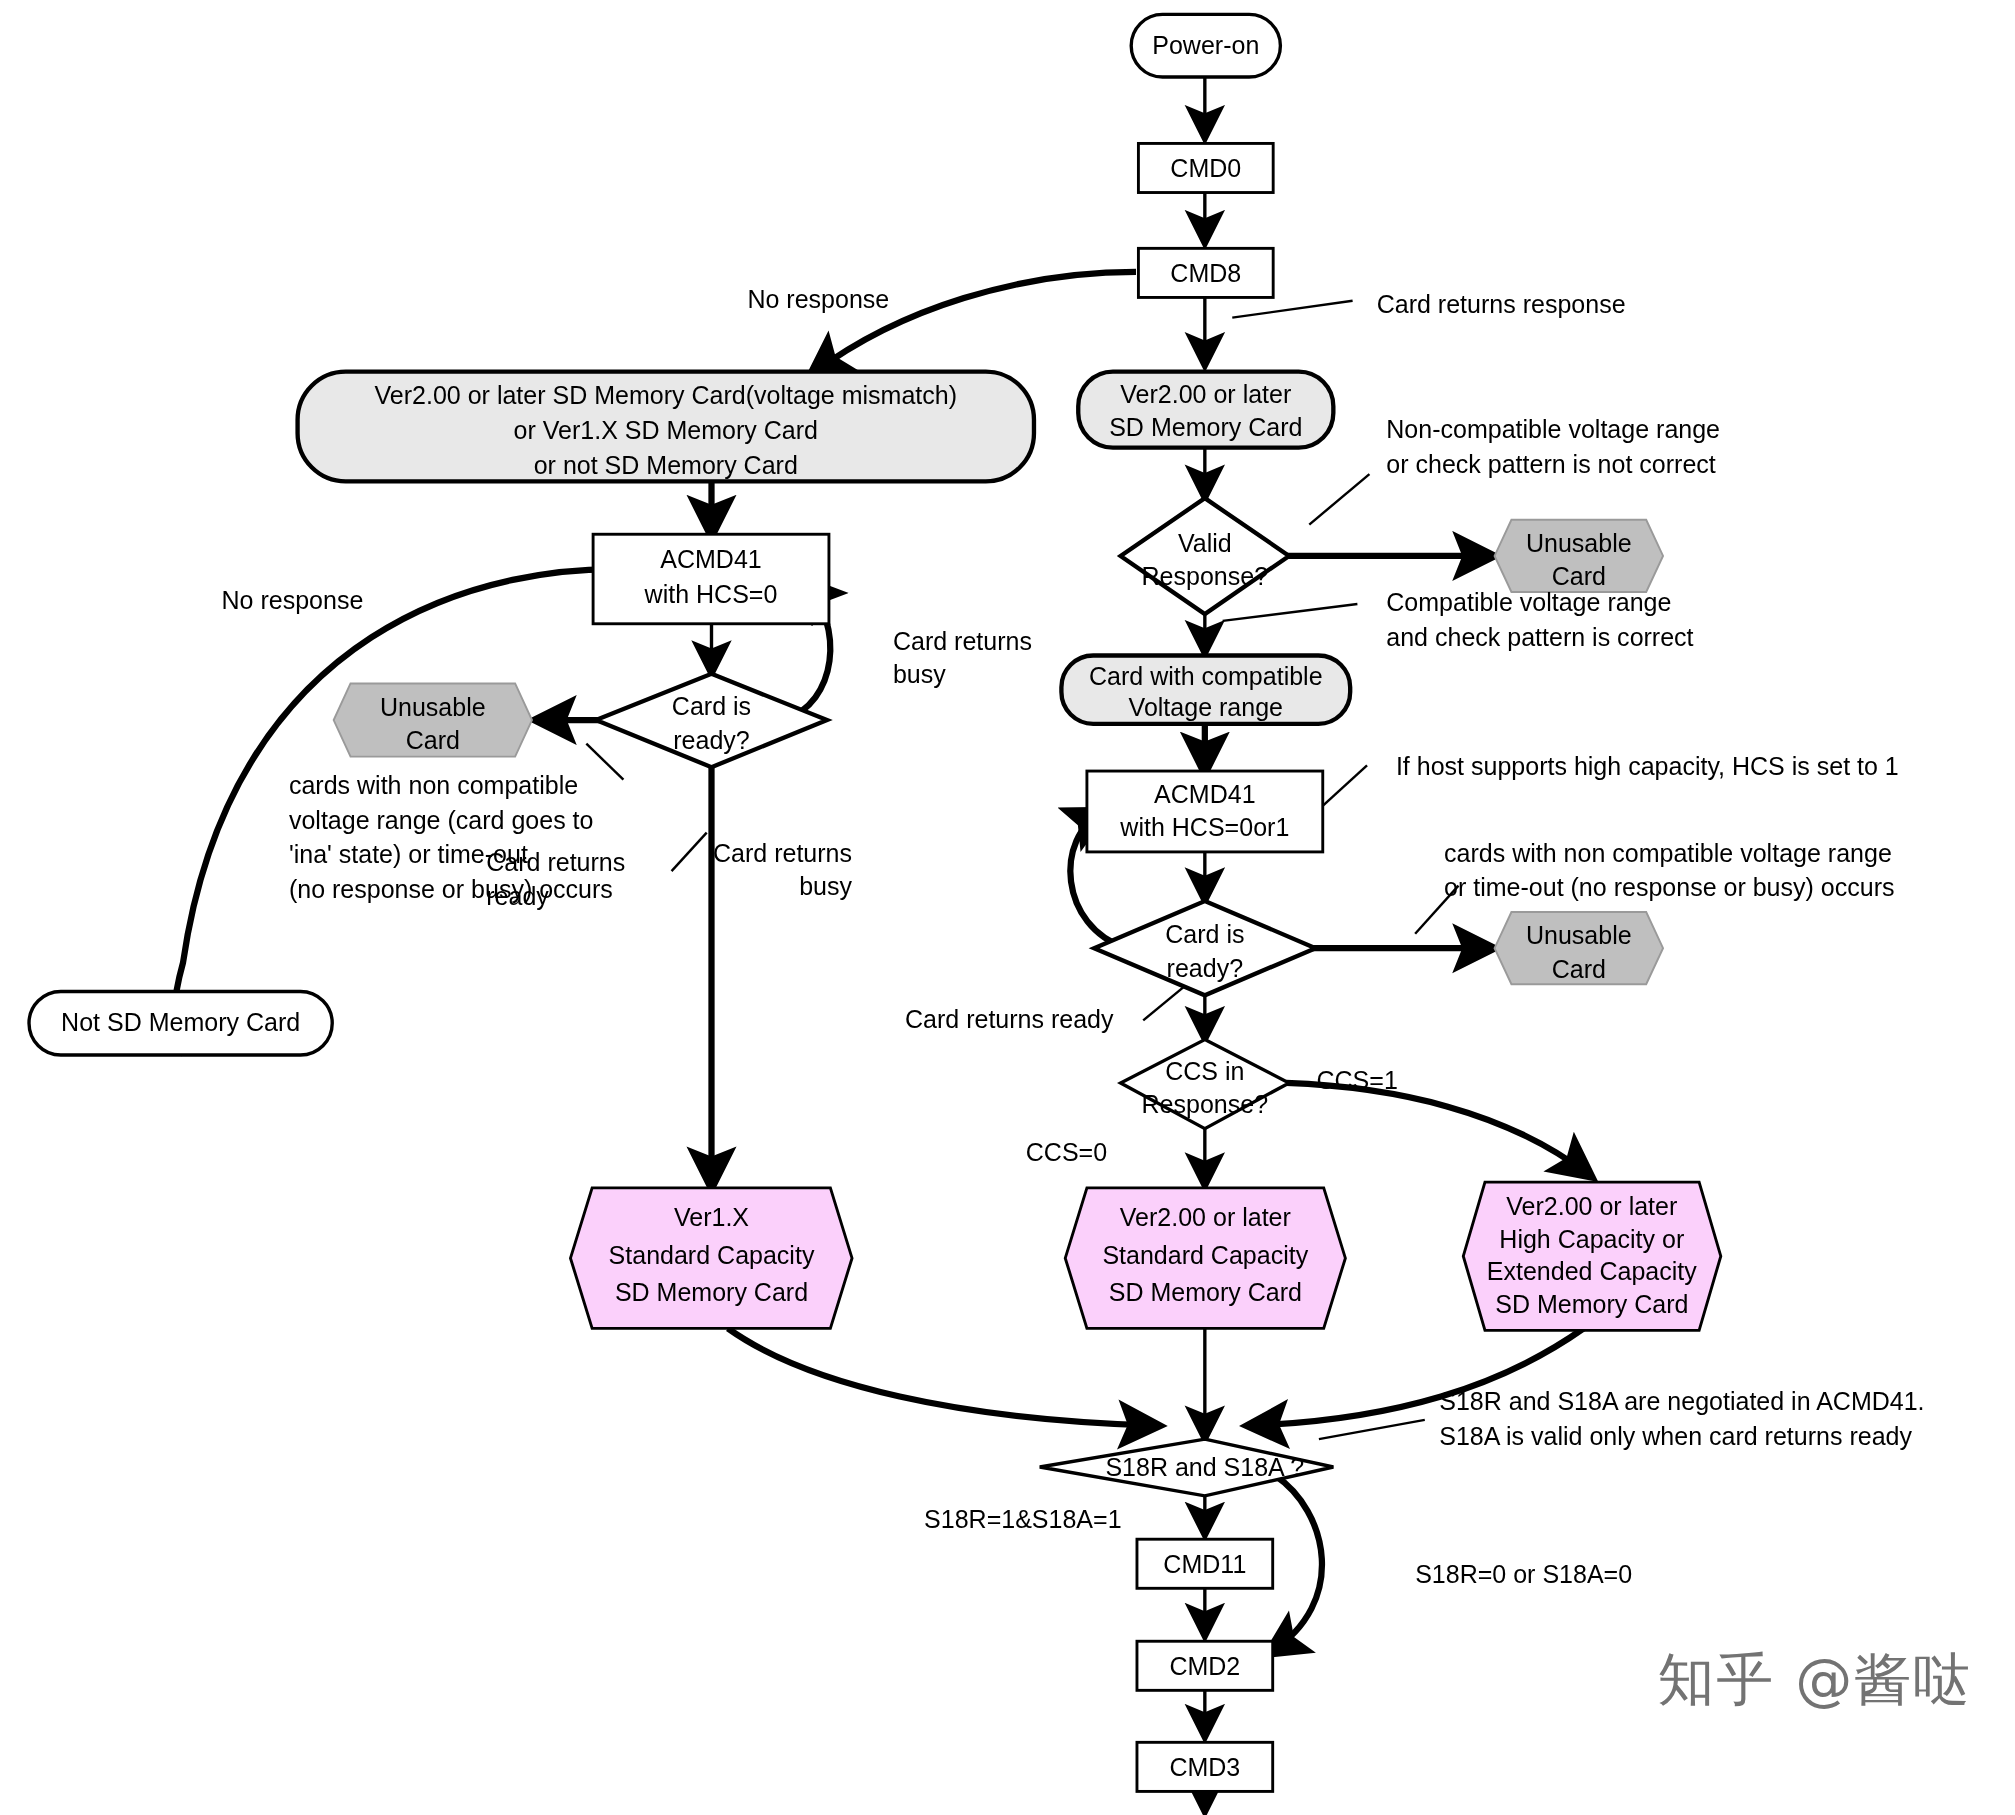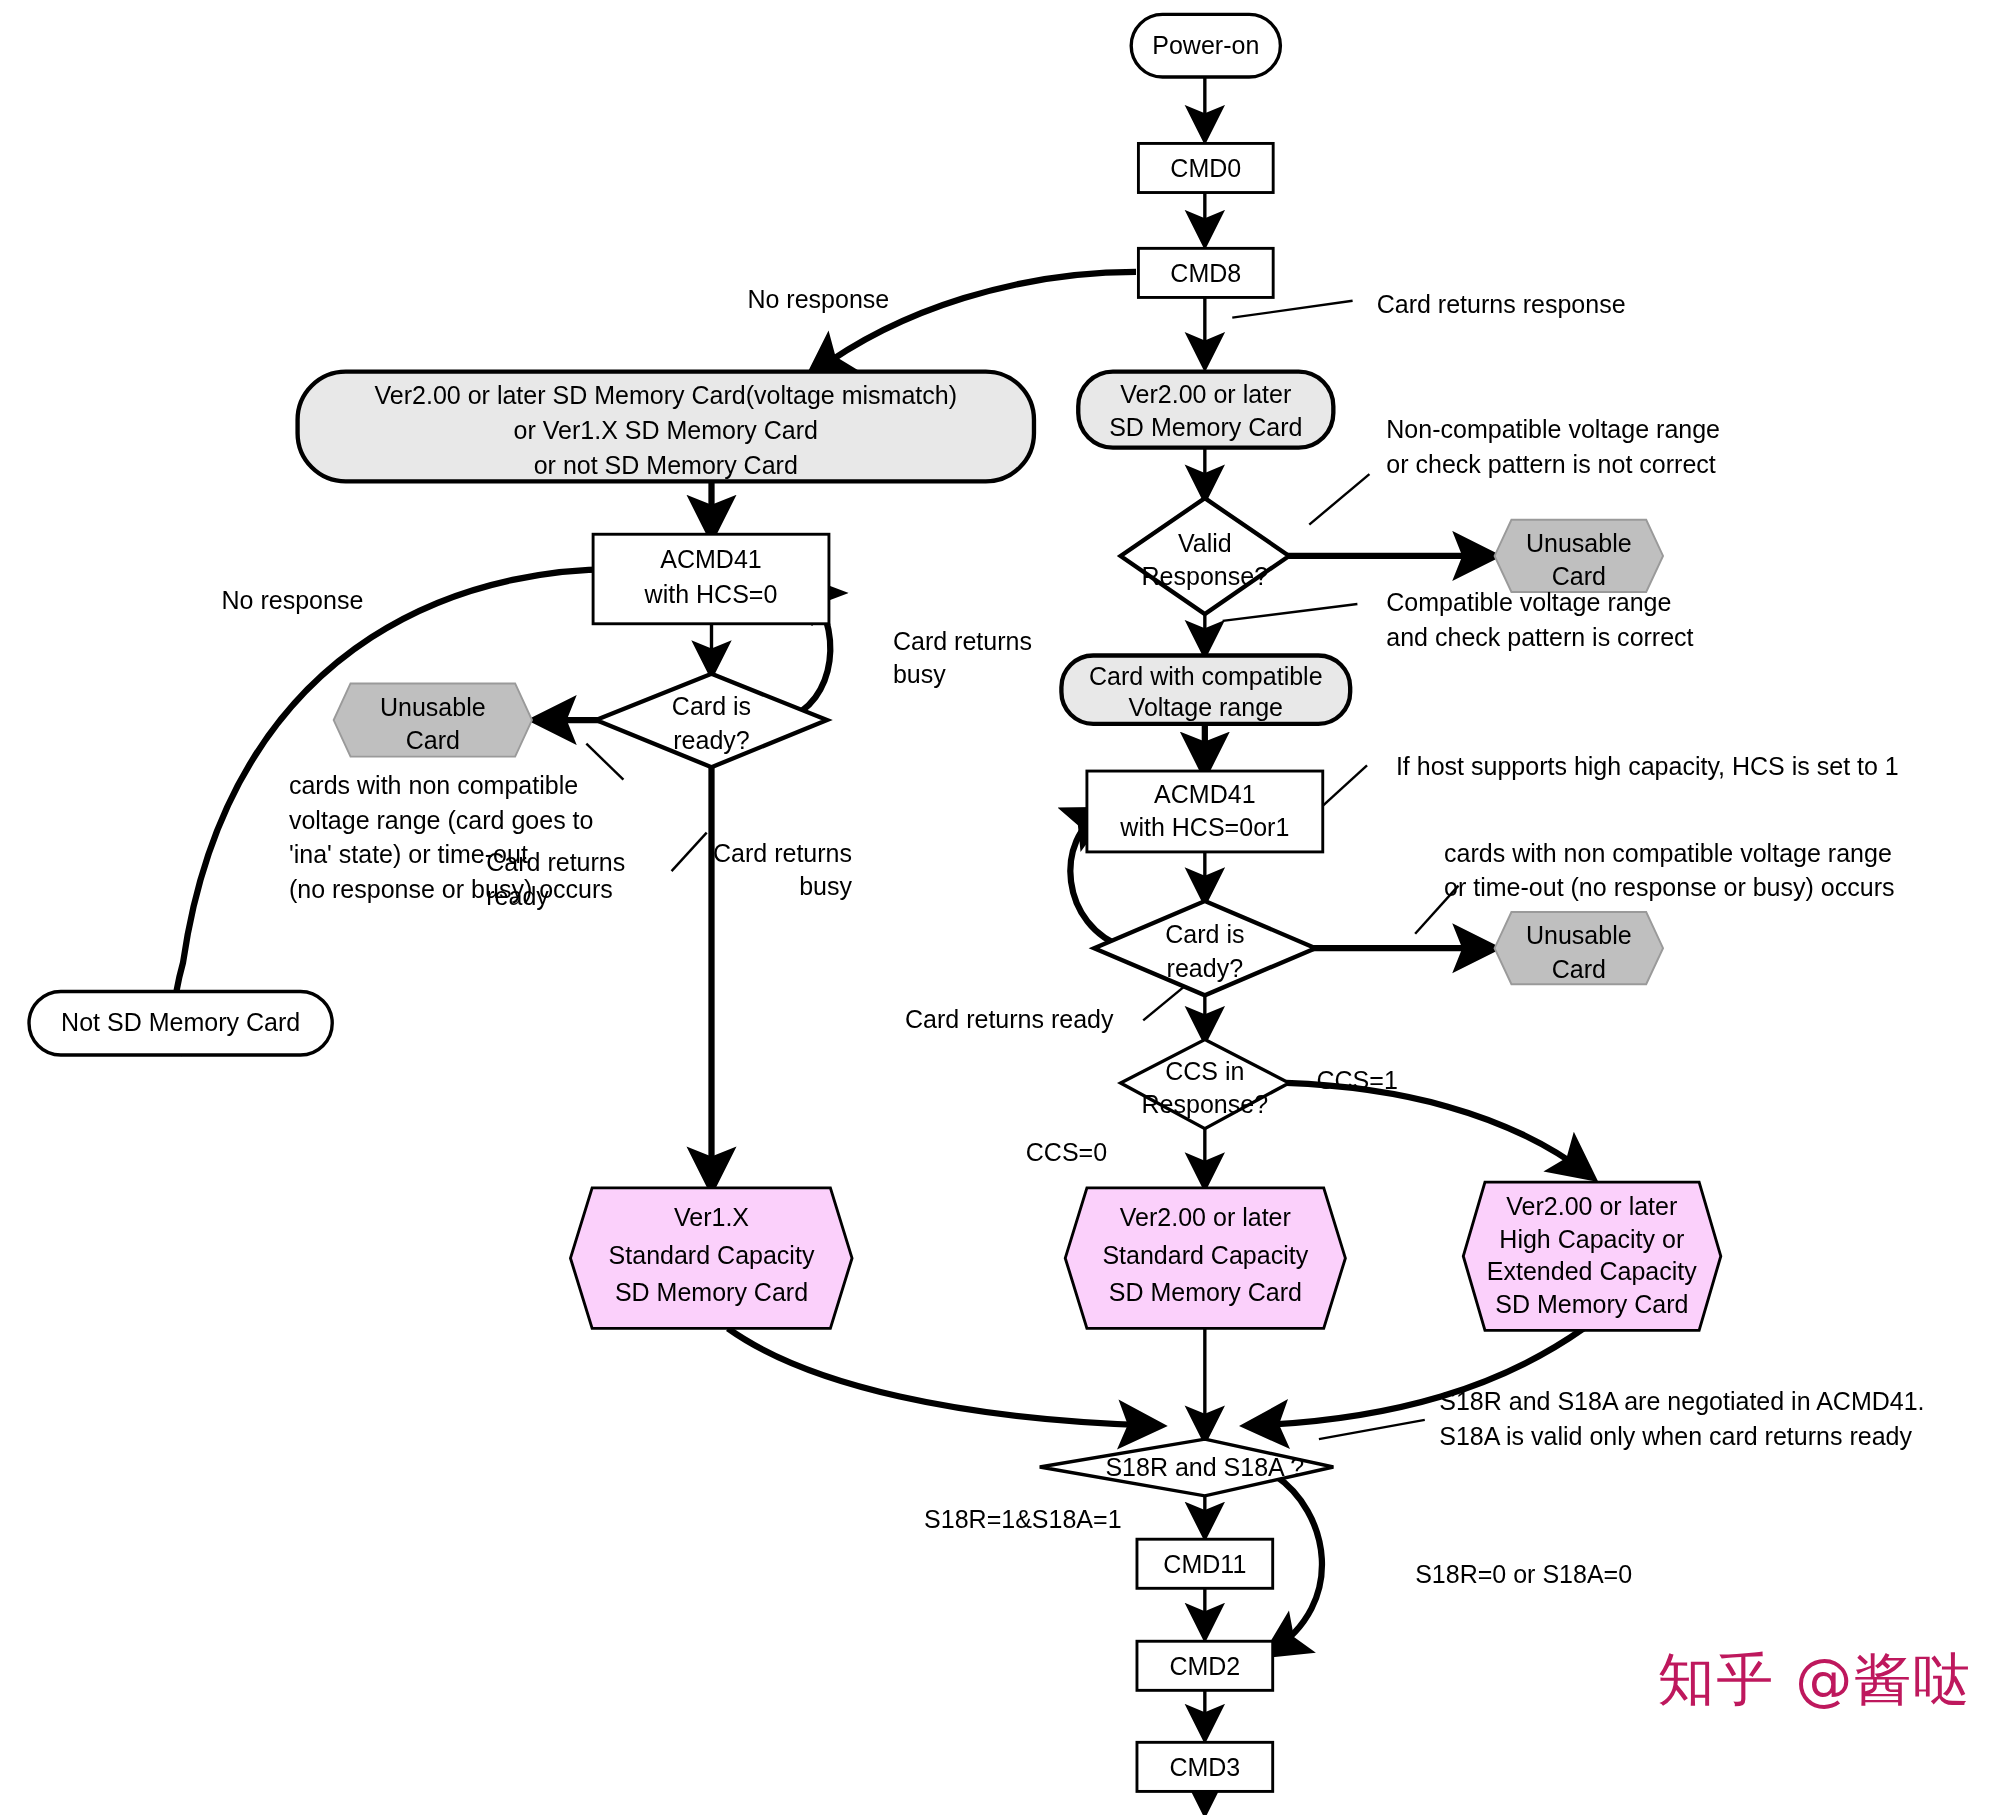--- a/index.html
+++ b/index.html
@@ -19,21 +19,21 @@
   .stroke-med{stroke:#000000;stroke-width:7;fill:none;}
   .stroke-thick{stroke:#000000;stroke-width:13;fill:none;}
   .lbl{font-family:"Liberation Sans", sans-serif;fill:#000000;}
   .node-text{font-size:52px;}
   .edge-text{font-size:52px;}
   .note-text{font-size:52px;}
   .wm{
     position:absolute;
     right:43px;bottom:96px;
     font-size:57px;
-    color:#be185d;
+    color:#737373;
     font-family:"DejaVu Sans", sans-serif;
     letter-spacing:1.9px;
     user-select:none;
     white-space:nowrap;
   }
 </style>
 </head>
 <body>
 
 <div id="root">

